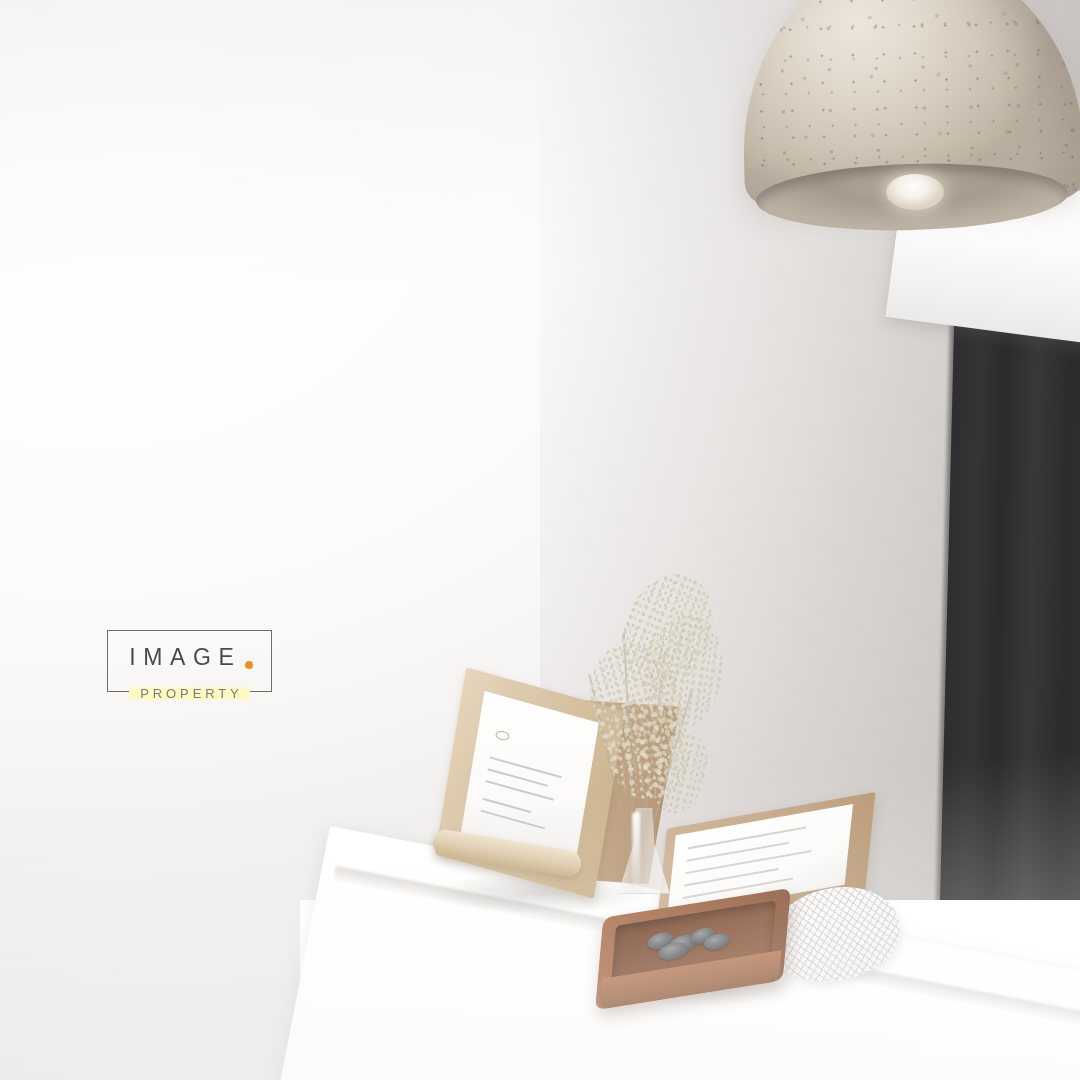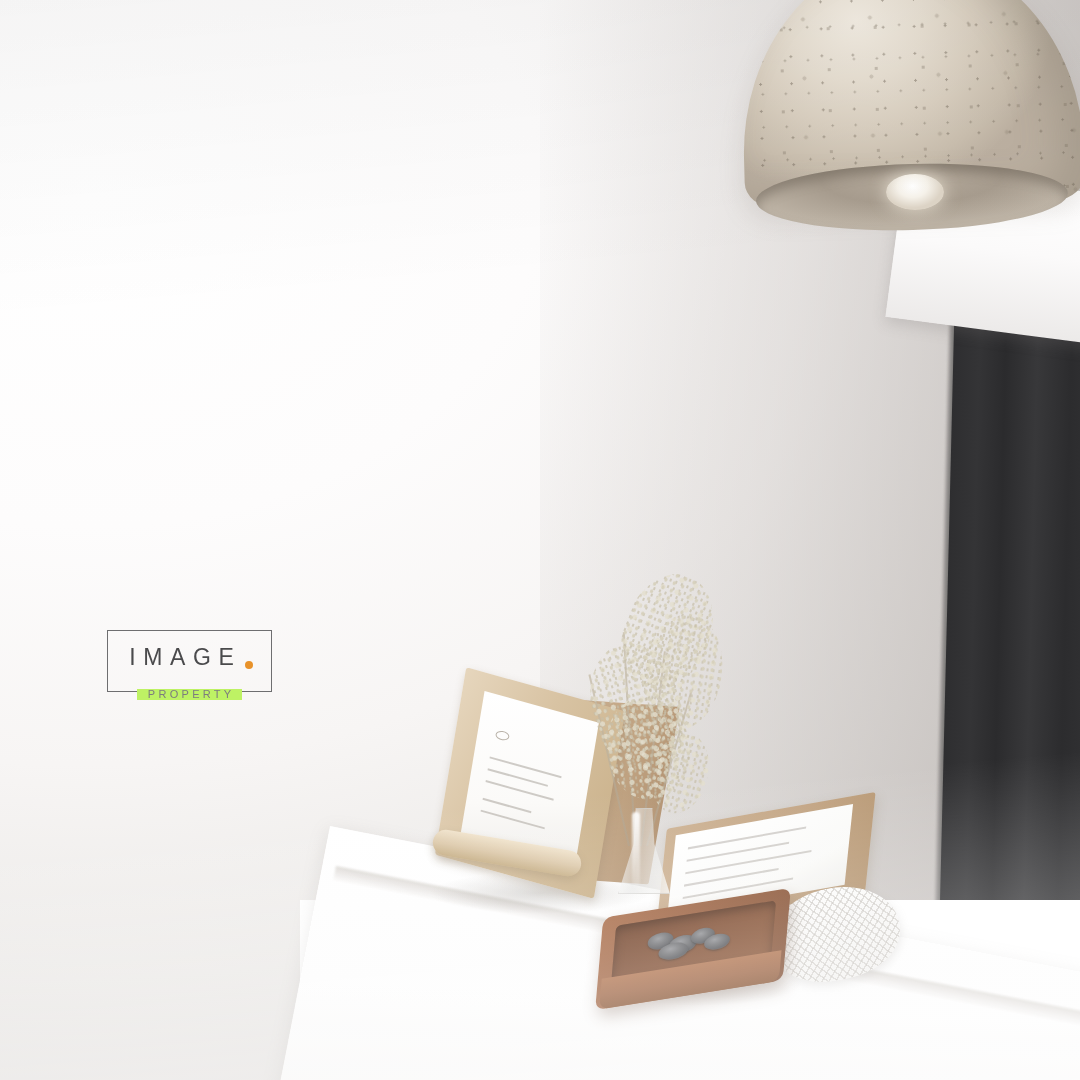--- a/index.html
+++ b/index.html
@@ -324,24 +324,24 @@
     border-radius:50%;
     background:#e8922a;
   }
   .logo-sub-wrap {
     position:absolute;
     left:0; right:0; bottom:-9px;
     display:flex; align-items:center; justify-content:center;
     gap:9px;
   }
   .logo-sub-gap {
-    background:#bef264;
+    background:#fef9c3;
     padding:0 7px;
     color:#7c7c7e;
-    font-size:11px;
+    font-size:13px;
     letter-spacing:.3em;
     text-indent:.3em;
     line-height:1;
   }
 </style>
 </head>
 <body>
 
 <div class="canvas">
 

